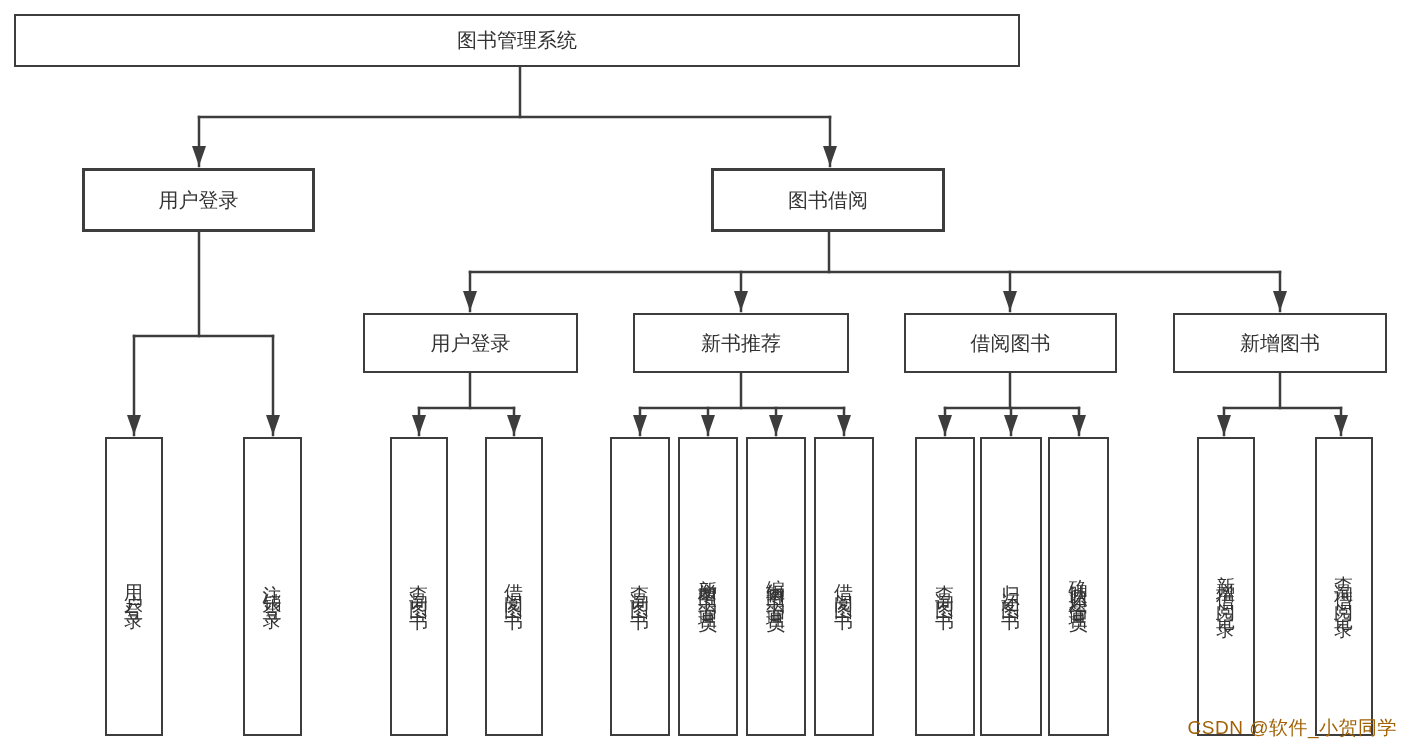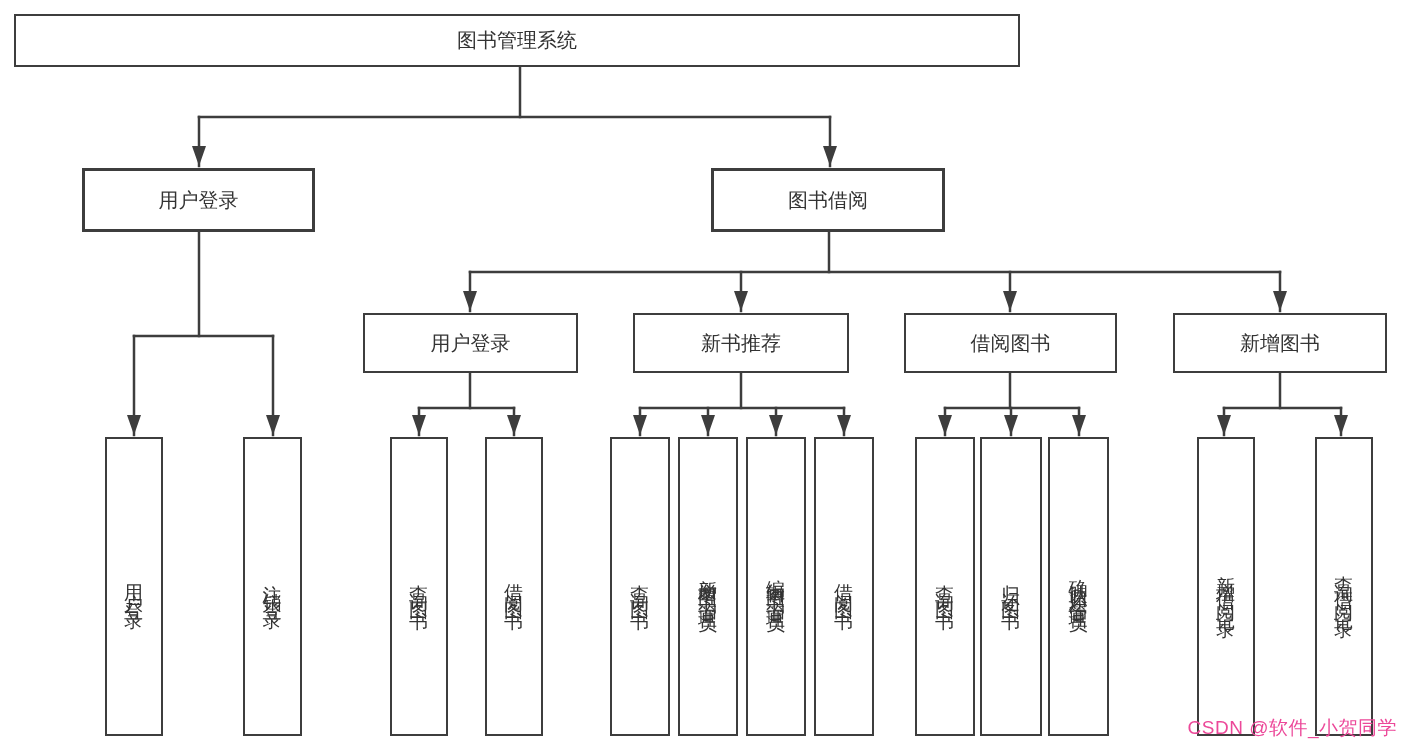--- a/index.html
+++ b/index.html
@@ -47,21 +47,21 @@
     line-height: 1;
   }
   .node.v.long span {
     letter-spacing: 5px;
   }
   .watermark {
     position: absolute;
     right: 8px;
     bottom: 6px;
     font-size: 19px;
-    color: #ec4899;
+    color: #a16207;
     z-index: 3;
     white-space: nowrap;
     letter-spacing: 0.5px;
     margin-top: 19px;
   }
 </style>
 </head>
 <body>
 
 <div class="canvas">

